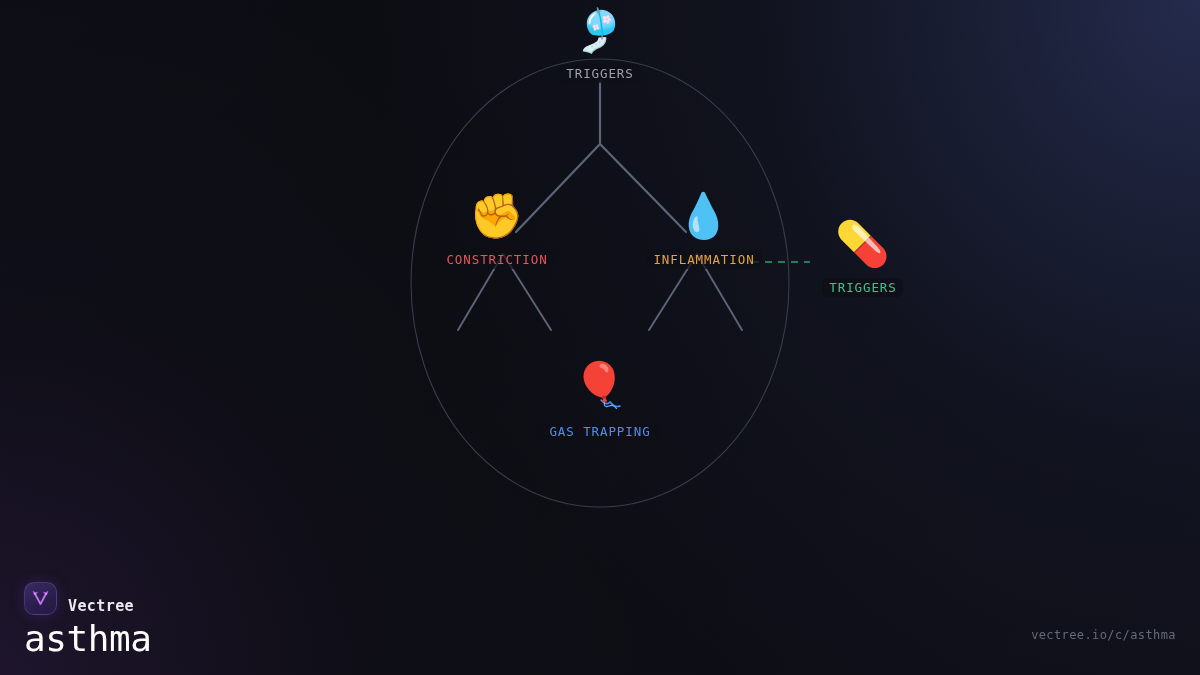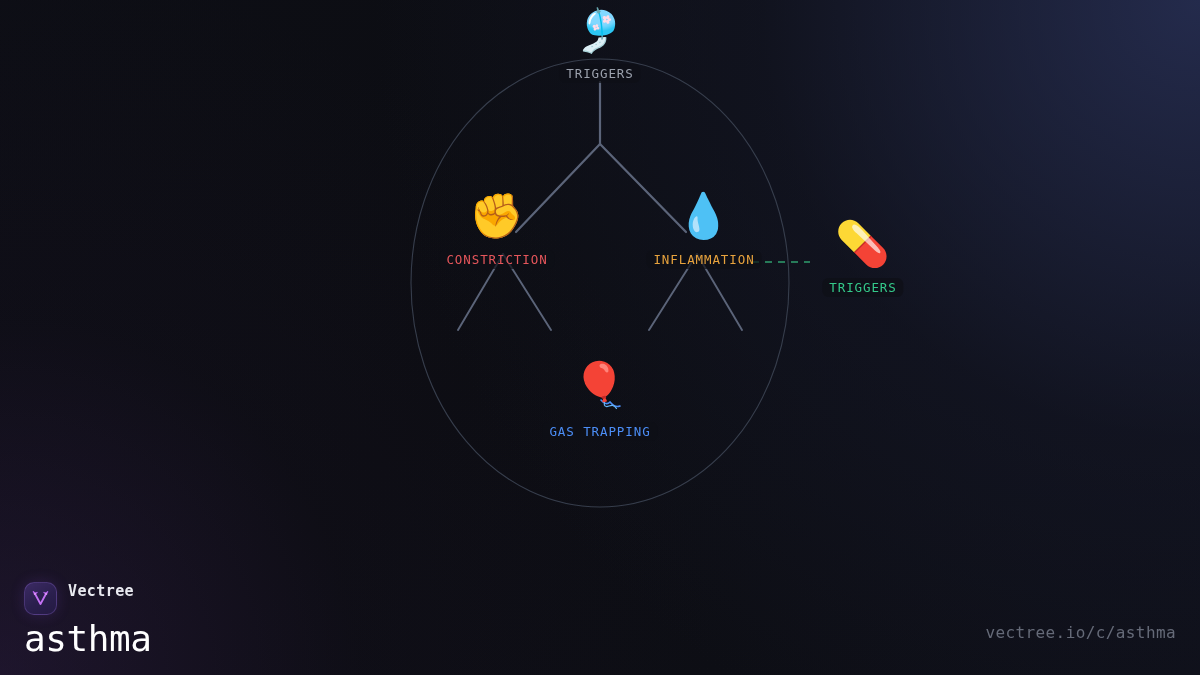--- a/index.html
+++ b/index.html
@@ -35,41 +35,41 @@
     font-size:12.5px;
     letter-spacing:0.9px;
     white-space:nowrap;
     padding:2px 7px;
     border-radius:6px;
     background:rgba(14,15,22,0.72);
   }
 
   
   #footer { position:absolute; left:0; bottom:0; width:1200px; height:110px; }
-  #brand-row { position:absolute; left:24px; bottom:60px; display:flex; align-items:flex-start; gap:11px; }
+  #brand-row { position:absolute; left:24px; bottom:60px; display:flex; align-items:flex-end; gap:11px; }
   #brand-logo {
     width:33px; height:33px; border-radius:10px;
     background:linear-gradient(150deg,#3b2a63 0%,#2a1f4d 55%,#241a42 100%);
     border:1px solid rgba(150,110,220,0.30);
     display:flex; align-items:center; justify-content:center;
     box-shadow:0 0 14px rgba(120,70,200,0.22);
   }
   #brand-name {
     font-family:"DejaVu Sans Mono", monospace;
     font-size:15px; font-weight:bold; color:#e9eaf0; letter-spacing:0.4px;
   }
   #page-title {
     position:absolute; left:24px; bottom:16px;
     font-family:"DejaVu Sans Mono", monospace;
     font-size:36px; font-weight:normal; color:#ffffff; letter-spacing:-0.4px;margin-top:9px;
   }
   #site-url {
     position:absolute; right:24px; bottom:33px;
     font-family:"DejaVu Sans Mono", monospace;
-    font-size:16px; color:#656a78; letter-spacing:0.4px;
+    font-size:12px; color:#656a78; letter-spacing:0.4px;
   }
 </style>
 </head>
 <body>
 
 <div id="stage">
 
   <svg id="canvas-svg" viewBox="0 0 1200 675" xmlns="http://www.w3.org/2000/svg">
 
     <ellipse cx="600" cy="283" rx="189" ry="224" fill="none" stroke="#39404f" stroke-width="1.1" opacity="0.95"></ellipse>

